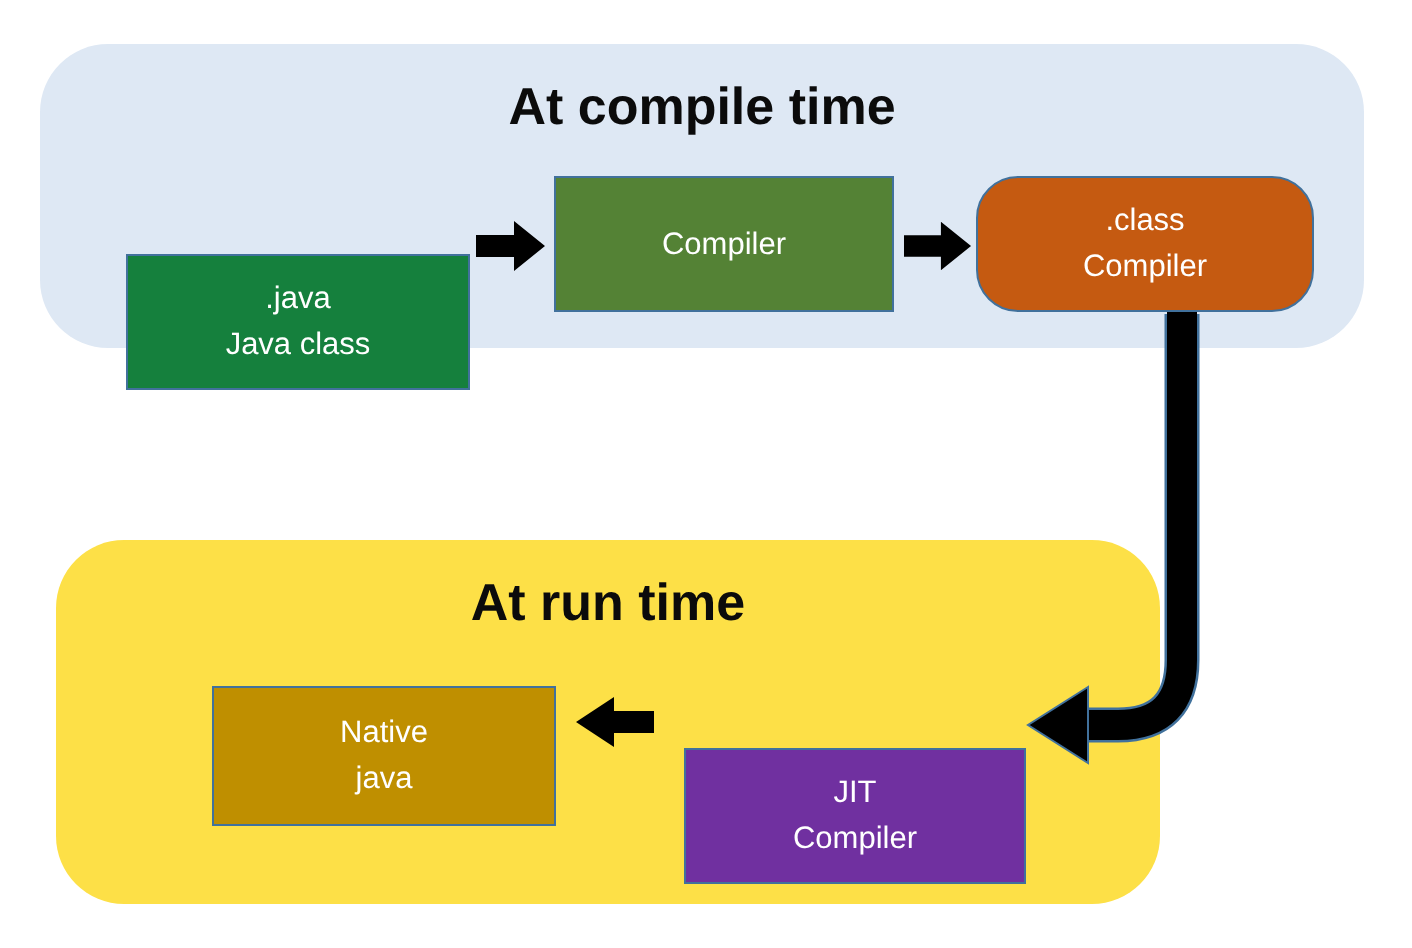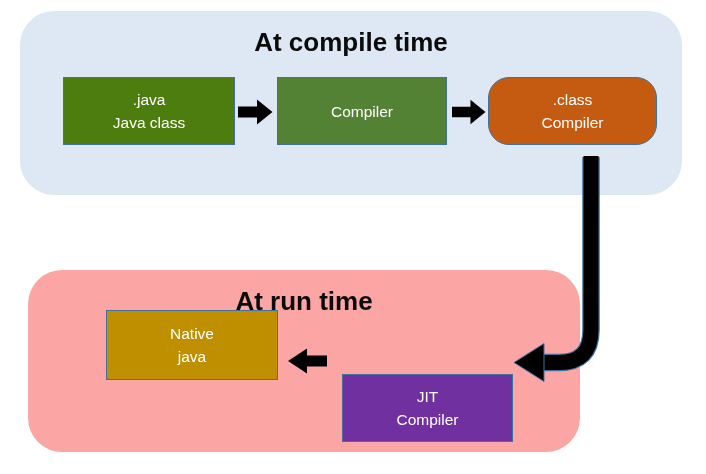--- a/index.html
+++ b/index.html
@@ -14,23 +14,23 @@
     height: 474px;
     background: #ffffff;
     overflow: hidden;
   }
   .panel {
     position: absolute;
     border-radius: 34px;
   }
   .panel-compile {
     left: 20px;
-    top: 11px;
+    top: 22px;
     width: 662px;
-    height: 184px;
+    height: 152px;
   }
   .panel-run {
     left: 28px;
     top: 270px;
     width: 552px;
     height: 182px;
   }
   .panel-title {
     position: absolute;
     left: 0;
@@ -65,35 +65,35 @@
     left: 0;
     top: 0;
     width: 706px;
     height: 474px;
     pointer-events: none;
   }
   
   .node-java     { left: 43px;  top: 66px; width: 172px; height: 68px; }
   .node-compiler { left: 257px; top: 66px; width: 170px; height: 68px; }
   .node-class    { left: 468px; top: 66px; width: 169px; height: 68px; }
-  .node-native   { left: 78px;  top: 40px; width: 172px; height: 70px; }
+  .node-native   { left: 78px;  top: 73px; width: 172px; height: 70px; }
   .node-jit      { left: 314px; top: 56px; width: 171px; height: 68px; }
   .arrow-1 { left: 218px; top: 88px; }
   .arrow-2 { left: 432px; top: 88px; }
   .arrow-3 { left: 259px; top: 78px; }
 </style>
 </head>
 <body>
 
 <div class="canvas">
 
   <section class="panel panel-compile" style="background-color: rgb(222, 232, 244);">
     <h2 class="panel-title" style="color: rgb(11, 11, 11);">At compile time</h2>
 
-    <div class="node node-java" style="background-color: #4d7c0f; border-color: rgb(65, 113, 156); color: rgb(255, 255, 255);">
+    <div class="node node-java" style="background-color: #15803d; border-color: rgb(65, 113, 156); color: rgb(255, 255, 255); margin-top: 39px;">
       <span>.java</span>
       <span>Java class</span>
     </div>
 
     <svg class="arrow-icon arrow-1" width="35" height="26" viewBox="0 0 35 26">
       <polygon points="0,7.5 19,7.5 19,0.5 34.5,13 19,25.5 19,18.5 0,18.5" style="fill: rgb(0, 0, 0);"></polygon>
     </svg>
 
     <div class="node node-compiler" style="background-color: rgb(84, 130, 53); border-color: rgb(65, 113, 156); color: rgb(255, 255, 255);">
       <span>Compiler</span>
@@ -102,21 +102,21 @@
     <svg class="arrow-icon arrow-2" width="34" height="26" viewBox="0 0 35 26">
       <polygon points="0,7.5 19,7.5 19,0.5 34.5,13 19,25.5 19,18.5 0,18.5" style="fill: rgb(0, 0, 0);"></polygon>
     </svg>
 
     <div class="node node-class" style="background-color: rgb(197, 90, 17); border-color: rgb(65, 113, 156); color: rgb(255, 255, 255); border-radius: 21px;">
       <span>.class</span>
       <span>Compiler</span>
     </div>
   </section>
 
-  <section class="panel panel-run" style="background-color: #fca5a5;">
+  <section class="panel panel-run" style="background-color: #fde047;">
     <h2 class="panel-title" style="color: rgb(11, 11, 11);">At run time</h2>
 
     <div class="node node-native" style="background-color: rgb(191, 143, 0); border-color: rgb(65, 113, 156); color: rgb(255, 255, 255);">
       <span>Native</span>
       <span>java</span>
     </div>
 
     <svg class="arrow-icon arrow-3" width="40" height="26" viewBox="0 0 40 26">
       <polygon points="40,7.5 20,7.5 20,0.5 1,13 20,25.5 20,18.5 40,18.5" style="fill: rgb(0, 0, 0);"></polygon>
     </svg>

